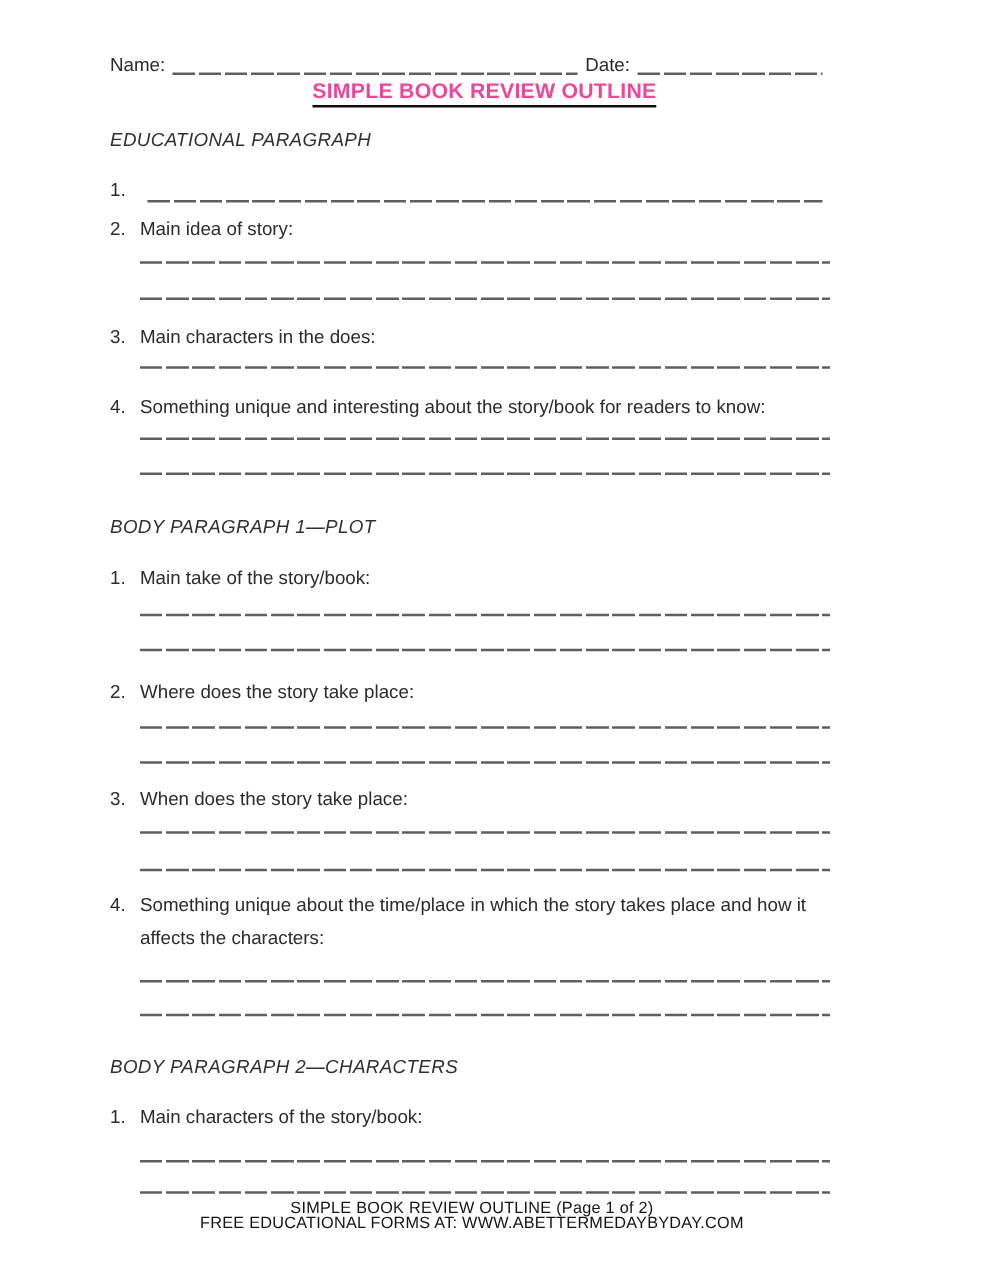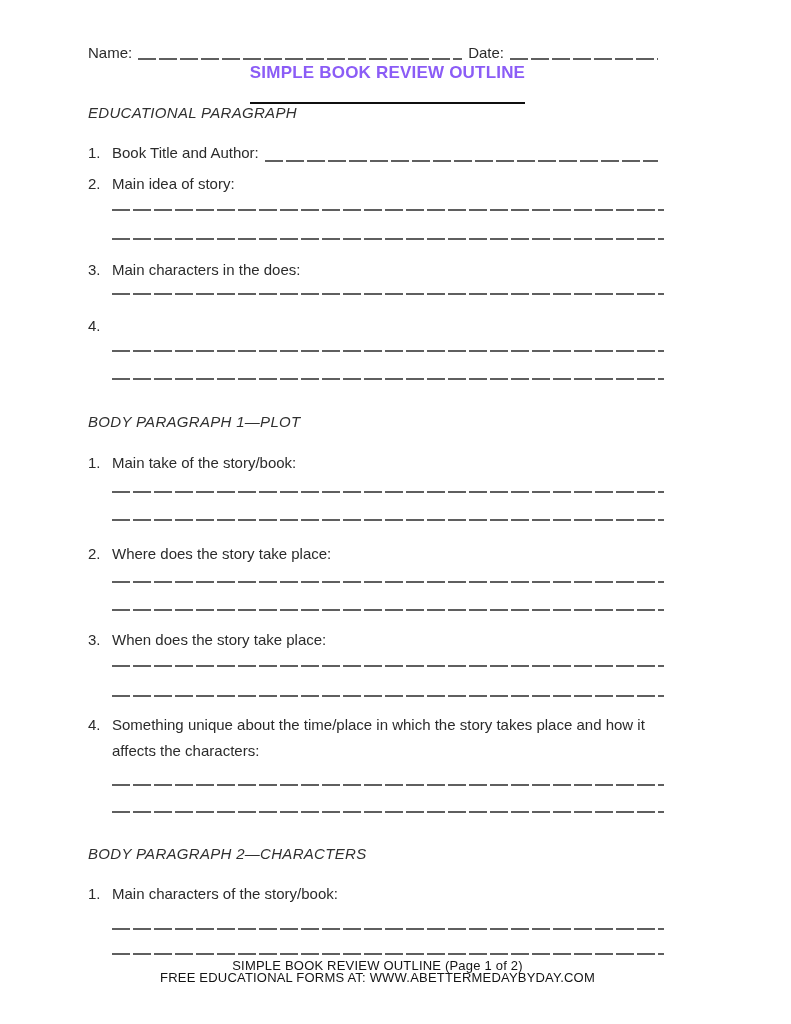--- a/index.html
+++ b/index.html
@@ -42,23 +42,23 @@
     position: absolute;
     left: 0; right: 0;
     top: 63px;
     text-align: center;
   }
   .title {
     display: inline-block;
     font-size: 17px;
     font-weight: bold;
     letter-spacing: .2px;
-    color: #8b5cf6;
+    color: #ec4899;
     border-bottom: 2.5px solid #0f0f0f;
-    padding-bottom: 19px;
+    padding-bottom: 1px;
     margin-left: 20px;
   }
 
   
   .sec-heading {
     position: absolute;
     left: 88px;
     font-size: 15px;
     font-style: italic;
     letter-spacing: .3px;
@@ -119,39 +119,39 @@
   </div>
 
   <div class="title-wrap">
     <span class="title">SIMPLE BOOK REVIEW OUTLINE</span>
   </div>
 
   <div class="sec-heading" style="top:104px">EDUCATIONAL PARAGRAPH</div>
 
   <div class="q" style="top:140px">
     <span class="num">1.</span>
-    <span class="lbl">Book Title and Author:</span>
     <span class="fill-line inline-fill"></span>
   </div>
 
   <div class="q" style="top:171px">
     <span class="num">2.</span>
     <span class="lbl">Main idea of story:</span>
   </div>
   <div class="ansline" style="top:209px"></div>
   <div class="ansline" style="top:238px"></div>
 
   <div class="q" style="top:257px">
     <span class="num">3.</span>
     <span class="lbl">Main characters in the does:</span>
   </div>
   <div class="ansline" style="top:293px"></div>
 
   <div class="q" style="top:313px">
     <span class="num">4.</span>
+    <span class="lbl">Something unique and interesting about the story/book for readers to know:</span>
   </div>
   <div class="ansline" style="top:350px"></div>
   <div class="ansline" style="top:378px"></div>
 
   <div class="sec-heading" style="top:413px">BODY PARAGRAPH 1—PLOT</div>
 
   <div class="q" style="top:450px">
     <span class="num">1.</span>
     <span class="lbl">Main take of the story/book:</span>
   </div>

